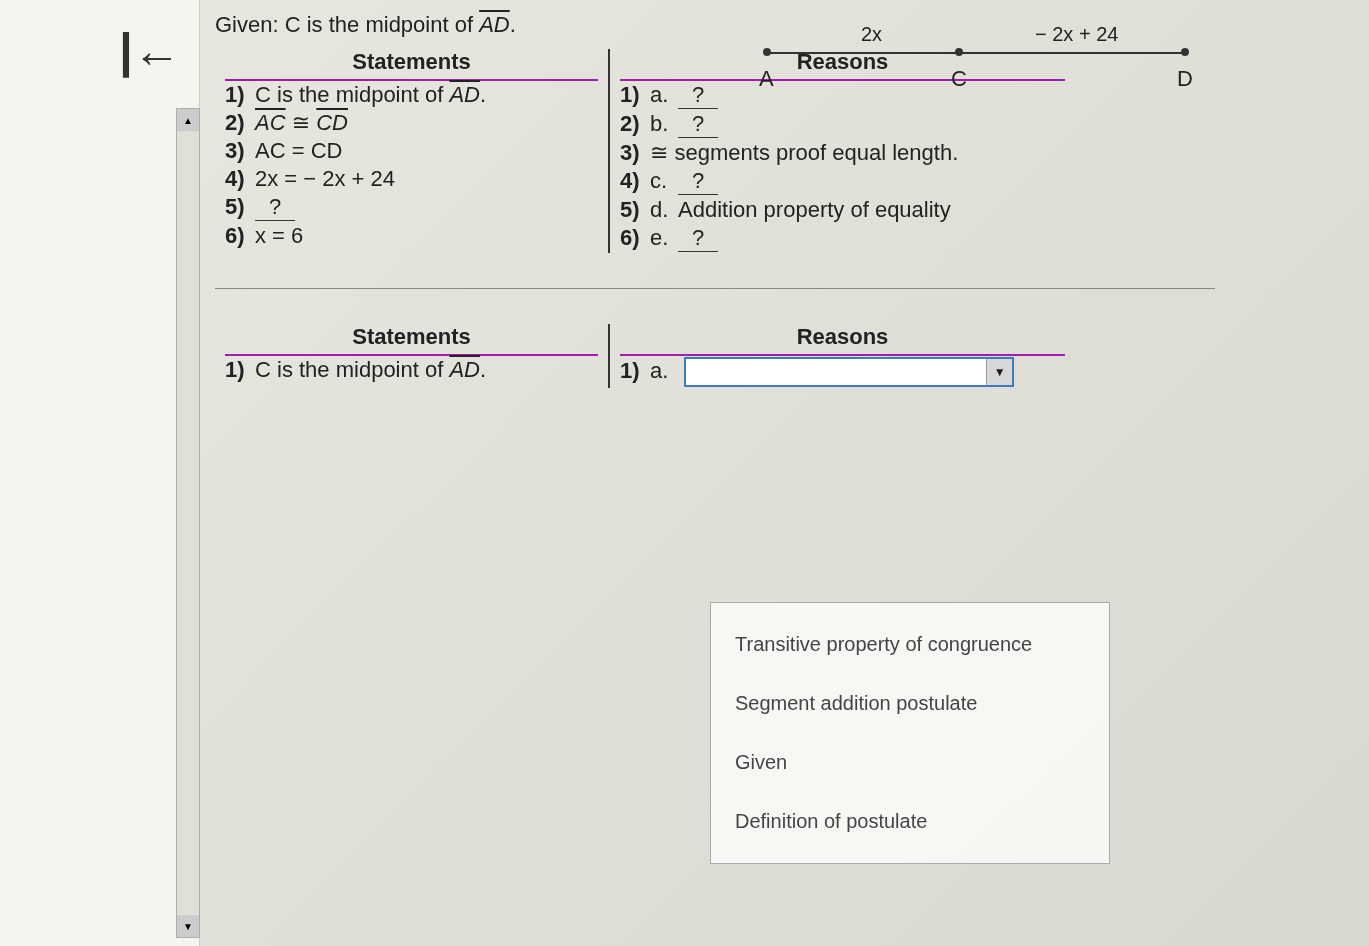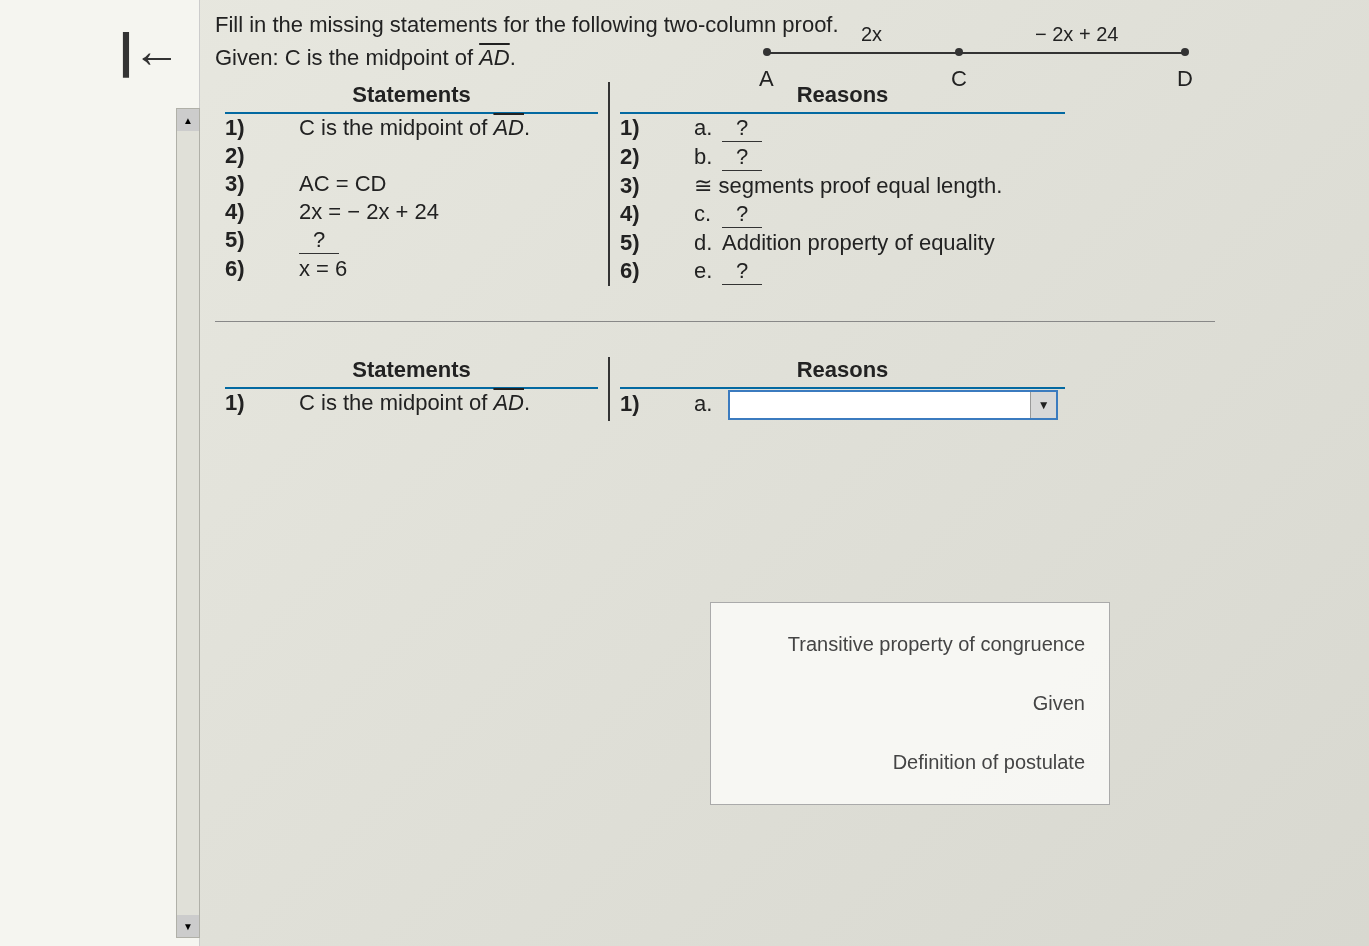--- a/index.html
+++ b/index.html
@@ -135,36 +135,35 @@
       width: 395px;
       border-right: 2px solid #333;
     }
     .proof-col.reasons {
       width: 465px;
     }
     .col-header {
       font-weight: bold;
       text-align: center;
       padding-bottom: 4px;
-      border-bottom: 2px solid #0369a1;
+      border-bottom: 2px solid #a21caf;
       font-size: 22px;
     }
     .proof-row {
       display: flex;
       align-items: baseline;
       padding: 1px 0;
       font-size: 22px;
     }
     .row-num {
       font-weight: bold;
       width: 30px;
     }
     .row-content {
       flex: 1;
-      margin-left: 44px;
     }
     .blank {
       display: inline-block;
       border-bottom: 1px solid #333;
       min-width: 40px;
       text-align: center;
     }
     .divider-line {
       margin: 35px 0 35px 0;
       border-top: 1px solid #888;
@@ -204,21 +203,20 @@
       width: 400px;
       background: rgba(248, 248, 244, 0.95);
       border: 1px solid #aaa;
       padding: 12px 0;
     }
     .dropdown-option {
       padding: 18px 24px;
       font-size: 20px;
       color: #444;
       cursor: pointer;
-      text-align: right;
     }
     .letter-label {
       display: inline-block;
       width: 28px;
     }
   </style>
 </head>
 <body>
 
 <div class="sidebar"></div>
@@ -228,21 +226,20 @@
 </div>
 
 <div class="scroll-area">
   <div class="scroll-up">▲</div>
   <div class="scroll-down">▼</div>
 </div>
 
 <div class="content">
 
   <div class="problem-text">
-    <div>Fill in the missing statements for the following two-column proof.</div>
     <div>
       <span class="given-label">Given:</span>
       <span>C is the midpoint of </span><span class="overline">AD</span>.
     </div>
   </div>
 
   <div class="diagram">
     <div class="segment-line"></div>
     <div class="point" style="left:18px"></div>
     <div class="point" style="left:210px"></div>
@@ -256,20 +253,21 @@
 
   <div class="proof-table">
     <div class="proof-col statements">
       <div class="col-header">Statements</div>
       <div class="proof-row">
         <span class="row-num">1)</span>
         <span class="row-content"><span>C is the midpoint of </span><span class="overline">AD</span><span>.</span></span>
       </div>
       <div class="proof-row">
         <span class="row-num">2)</span>
+        <span class="row-content"><span class="overline">AC</span><span> ≅ </span><span class="overline">CD</span></span>
       </div>
       <div class="proof-row">
         <span class="row-num">3)</span>
         <span class="row-content">AC = CD</span>
       </div>
       <div class="proof-row">
         <span class="row-num">4)</span>
         <span class="row-content">2x = − 2x + 24</span>
       </div>
       <div class="proof-row">
@@ -333,15 +331,16 @@
           </span>
         </span>
       </div>
     </div>
   </div>
 
 </div>
 
 <div class="dropdown-menu">
   <div class="dropdown-option">Transitive property of congruence</div>
+  <div class="dropdown-option">Segment addition postulate</div>
   <div class="dropdown-option">Given</div>
   <div class="dropdown-option">Definition of postulate</div>
 </div>
 
 </body></html>

